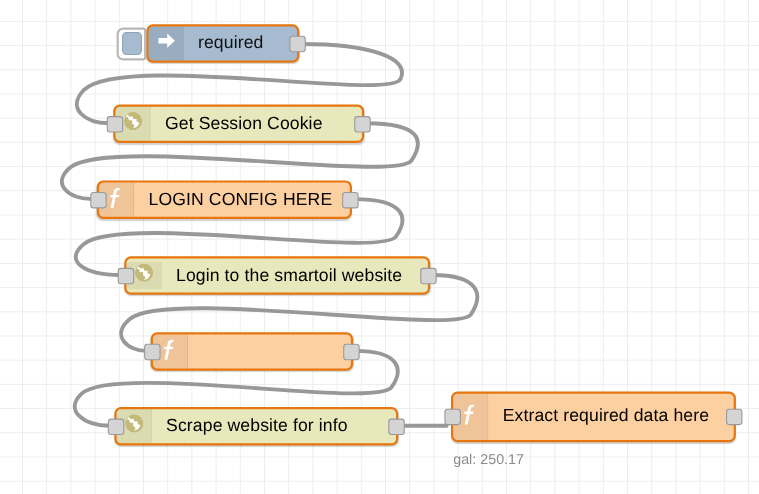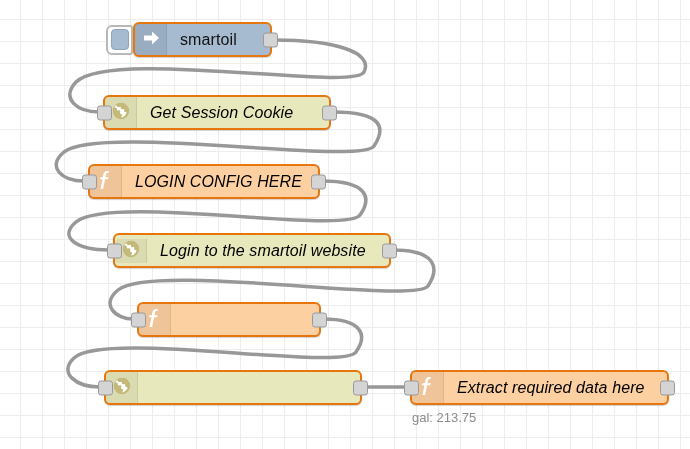--- a/index.html
+++ b/index.html
@@ -46,21 +46,20 @@
     border-right: 1px solid rgba(0,0,0,0.08);
     border-radius: 4px 0 0 4px;
   }
   .node-label {
     flex: 1 1 auto;
     display: flex;
     align-items: center;
     padding-left: 13px;
     padding-right: 10px;
     font-size: 16px;
-    font-style: italic;
     color: #000000;
     white-space: nowrap;
     letter-spacing: 0.1px;
   }
   
   .type-inject { background: #a6bbcf; }
   .type-inject .node-icon { background: rgba(0,0,0,0.07); }
   .type-inject .node-label { color: #111111; font-style: normal; }
 
   .type-http { background: #e7e8bb; }
@@ -146,21 +145,21 @@
   <div id="node-layer">
       <div class="node type-inject" style="left: 133px; top: 22px; width: 139px; height: 35px;">
         <div class="inject-button">
           <span class="knob"></span>
         </div>
         <div class="node-icon">
           <span class="arrow-icon"><svg width="20" height="20" viewBox="0 0 20 20">
               <path d="M3 7.5 h8 V3.5 L18 10 L11 16.5 V12.5 H3 Z" fill="#ffffff"></path>
             </svg></span>
         </div>
-        <div class="node-label">smartoil</div>
+        <div class="node-label">required</div>
         <div class="port out"></div>
       </div>
       <div class="node type-http" style="left: 103px; top: 95px; width: 228px; height: 35px;">
         <div class="node-icon">
           <span class="globe-icon"><svg width="20" height="20" viewBox="0 0 20 20">
               <circle cx="10" cy="10" r="8.4" fill="#ffffff"></circle>
               <path d="M3.0 7.0 c1.6 -0.4 2.3 0.9 3.4 0.6 c1.1 -0.3 1.0 -2.0 2.3 -1.9 c1.2 0.1 0.4 1.8 1.6 2.2 c1.3 0.4 1.6 -1.6 2.8 -1.0 c1.1 0.6 0.2 2.3 1.4 2.6 c1.0 0.3 1.9 -0.3 2.5 -0.9 l0.6 1.3 c-1.0 0.6 -2.1 1.0 -3.3 0.8 c-1.3 -0.2 -1.5 1.5 -2.8 1.6 c-1.2 0.1 -1.3 -1.3 -2.4 -1.2 c-1.0 0.1 -0.9 1.7 -2.1 1.9 c-1.3 0.2 -1.4 -1.7 -2.6 -2.0 c-0.9 -0.2 -1.6 0.2 -2.3 0.6 Z" fill="#c8b34a" opacity="0.0"></path>
               <path d="M10 1.6 a8.4 8.4 0 1 0 0 16.8 a8.4 8.4 0 1 0 0 -16.8 Z M5.0 4.2 c0.9 0.5 1.0 1.7 2.0 1.9 c1.0 0.2 1.6 -0.8 2.4 -0.3 c0.9 0.5 0.1 1.8 1.0 2.3 c0.9 0.5 1.9 -0.6 2.6 0.1 c0.7 0.7 -0.3 1.8 0.4 2.5 c0.7 0.6 1.8 0.1 2.2 0.9 c-0.6 2.6 -2.8 4.6 -5.5 4.9 c0.2 -1.1 1.2 -1.6 1.0 -2.6 c-0.2 -1.0 -1.6 -0.8 -2.0 -1.7 c-0.4 -0.9 0.6 -1.9 -0.1 -2.6 c-0.7 -0.7 -1.9 0.2 -2.7 -0.4 c-0.8 -0.6 -0.2 -1.9 -1.0 -2.5 c-0.6 -0.4 -1.4 -0.2 -2.0 0.1 c0.4 -1.2 1.1 -2.0 1.7 -2.6 Z" fill="#c3ba7a"></path>
             </svg></span>
         </div>
@@ -200,29 +199,30 @@
         <div class="port out"></div>
       </div>
       <div class="node type-http" style="left: 104px; top: 370px; width: 258px; height: 35px;">
         <div class="node-icon">
           <span class="globe-icon"><svg width="20" height="20" viewBox="0 0 20 20">
               <circle cx="10" cy="10" r="8.4" fill="#ffffff"></circle>
               <path d="M3.0 7.0 c1.6 -0.4 2.3 0.9 3.4 0.6 c1.1 -0.3 1.0 -2.0 2.3 -1.9 c1.2 0.1 0.4 1.8 1.6 2.2 c1.3 0.4 1.6 -1.6 2.8 -1.0 c1.1 0.6 0.2 2.3 1.4 2.6 c1.0 0.3 1.9 -0.3 2.5 -0.9 l0.6 1.3 c-1.0 0.6 -2.1 1.0 -3.3 0.8 c-1.3 -0.2 -1.5 1.5 -2.8 1.6 c-1.2 0.1 -1.3 -1.3 -2.4 -1.2 c-1.0 0.1 -0.9 1.7 -2.1 1.9 c-1.3 0.2 -1.4 -1.7 -2.6 -2.0 c-0.9 -0.2 -1.6 0.2 -2.3 0.6 Z" fill="#c8b34a" opacity="0.0"></path>
               <path d="M10 1.6 a8.4 8.4 0 1 0 0 16.8 a8.4 8.4 0 1 0 0 -16.8 Z M5.0 4.2 c0.9 0.5 1.0 1.7 2.0 1.9 c1.0 0.2 1.6 -0.8 2.4 -0.3 c0.9 0.5 0.1 1.8 1.0 2.3 c0.9 0.5 1.9 -0.6 2.6 0.1 c0.7 0.7 -0.3 1.8 0.4 2.5 c0.7 0.6 1.8 0.1 2.2 0.9 c-0.6 2.6 -2.8 4.6 -5.5 4.9 c0.2 -1.1 1.2 -1.6 1.0 -2.6 c-0.2 -1.0 -1.6 -0.8 -2.0 -1.7 c-0.4 -0.9 0.6 -1.9 -0.1 -2.6 c-0.7 -0.7 -1.9 0.2 -2.7 -0.4 c-0.8 -0.6 -0.2 -1.9 -1.0 -2.5 c-0.6 -0.4 -1.4 -0.2 -2.0 0.1 c0.4 -1.2 1.1 -2.0 1.7 -2.6 Z" fill="#c3ba7a"></path>
             </svg></span>
         </div>
-        <div class="port in"></div>
-        <div class="port out"></div>
-      </div>
-      <div class="node type-function" style="left: 410px; top: 370px; width: 259px; height: 35px;">
+        <div class="node-label">Scrape website for info</div>
+        <div class="port in"></div>
+        <div class="port out"></div>
+      </div>
+      <div class="node type-function" style="left: 410px; top: 356px; width: 259px; height: 46px;">
         <div class="node-icon">
           <span class="fn-icon"><svg width="18" height="22" viewBox="0 0 18 22">
               <path d="M11.8 2.2 c-3.0 -0.9 -5.0 0.6 -5.5 3.4 L5.9 8.2 H3.4 l-0.4 2.1 h2.5 l-2.0 9.7 h2.6 l2.0 -9.7 h3.0 l0.4 -2.1 H8.5 l0.45 -2.3 c0.3 -1.6 1.2 -2.2 2.6 -1.7 Z" fill="#ffffff"></path>
             </svg></span>
         </div>
         <div class="node-label">Extract required data here</div>
         <div class="port in"></div>
         <div class="port out"></div>
       </div>
-      <div class="node-status" style="left: 412px; top: 410px;">gal: 213.75</div>
+      <div class="node-status" style="left: 412px; top: 410px;">gal: 250.17</div>
     </div>
 
 </div>
 
 </body></html>

